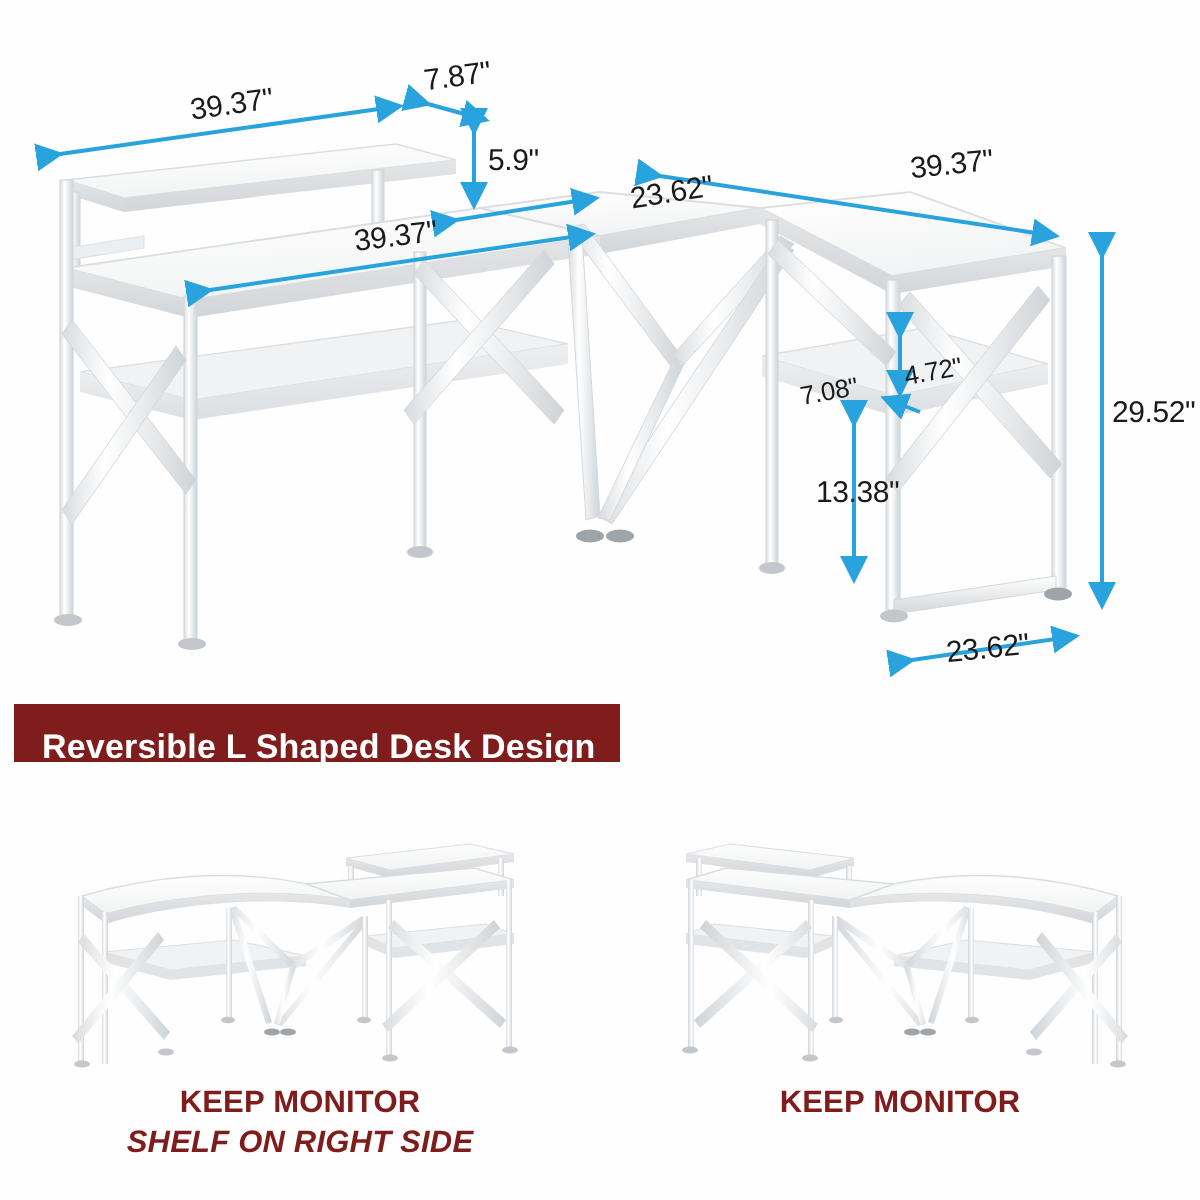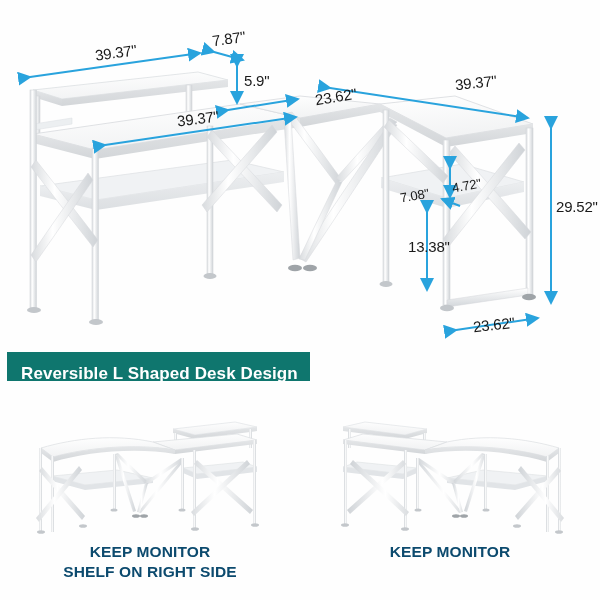--- a/index.html
+++ b/index.html
@@ -42,21 +42,21 @@
   .dim.rot-d { transform: rotate(-10deg); }
   .dim.rot-e { transform: rotate(-6deg); }
   .dim.small { font-size: 13px; }
 
   
   #banner {
     position: absolute;
     left: 7px;
     top: 352px;
     height: 29px;
-    background: #0f766e;
+    background: #7f1d1d;
     display: flex;
     align-items: center;
     padding: 14px 12px 0 14px;
     box-sizing: border-box;
   }
   #banner-text {
     color: #ffffff;
     font-family: "Liberation Sans", sans-serif;
     font-size: 17px;
     font-weight: bold;
@@ -80,25 +80,25 @@
   }
   .variant-caption {
     position: absolute;
     left: 0;
     top: 130px;
     width: 290px;
     text-align: center;
     font-family: "Liberation Sans", sans-serif;
     font-size: 15.5px;
     font-weight: bold;
-    color: #0c4a6e;
+    color: #7f1d1d;
     line-height: 1.32;
     letter-spacing: 0.1px;
   }
-  .variant-caption .l2 { display: block; }
+  .variant-caption .l2 { display: block; font-style: italic; }
 </style>
 </head>
 <body>
 
 <div id="page">
 
   <div id="hero">
     <svg id="hero-svg" width="600" height="345" viewBox="0 0 600 345">
       <defs>
         <linearGradient id="topFace" x1="0" y1="0" x2="0.3" y2="1">

